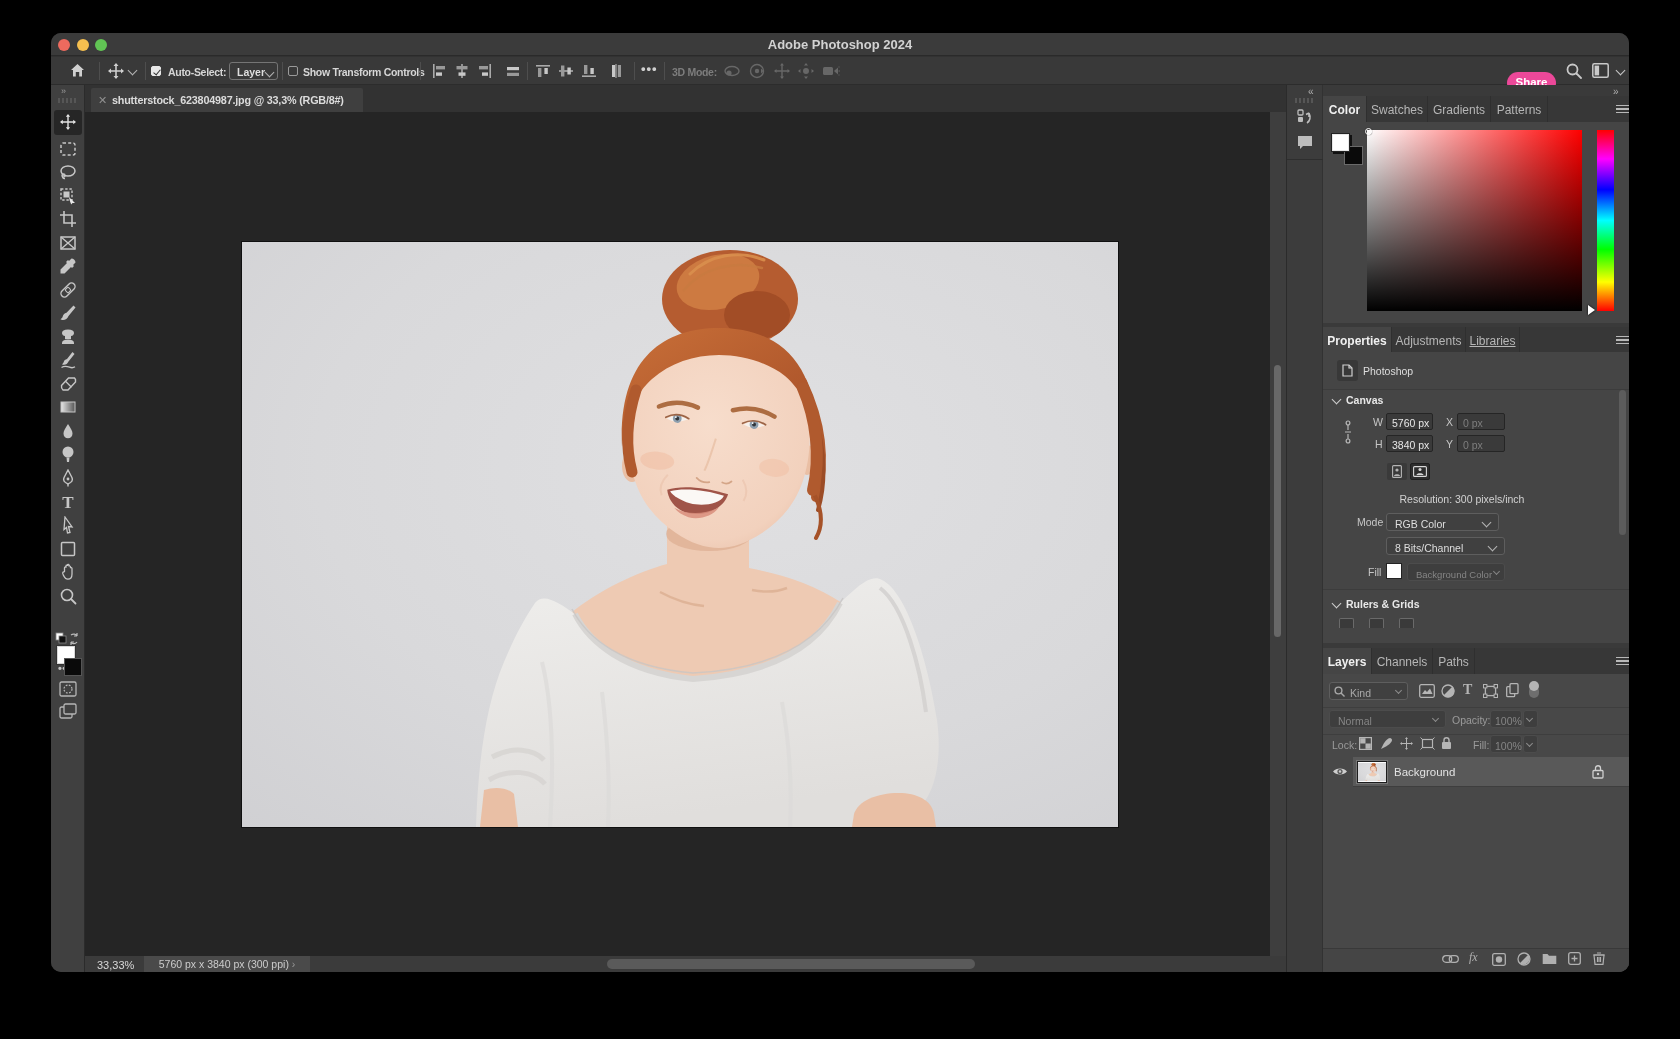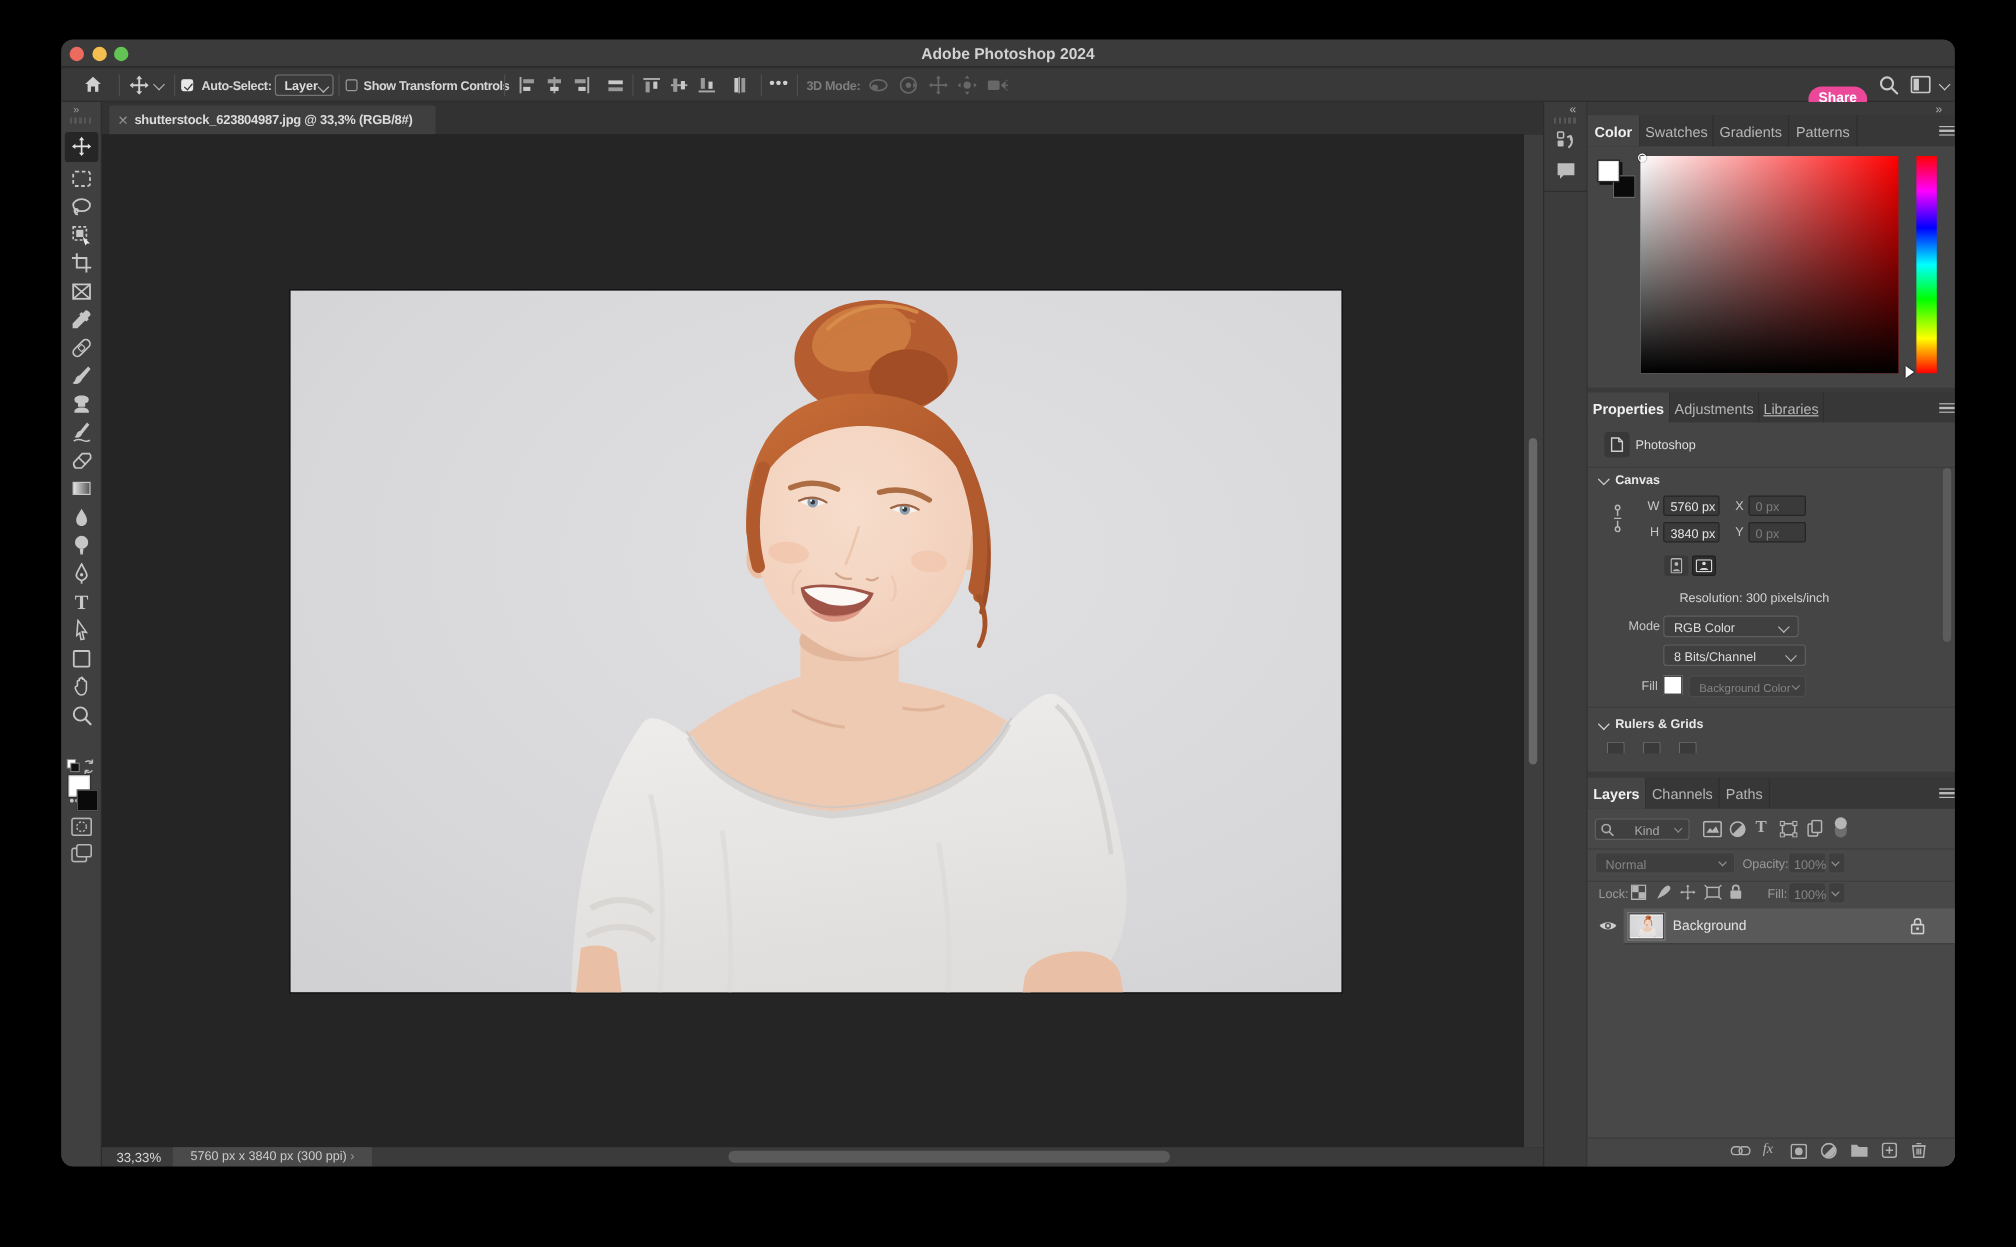--- a/index.html
+++ b/index.html
@@ -499,21 +499,21 @@
 
     <div class="panelgroup" style="top:563px;height:324px;">
       <div class="ptabbar">
         <div class="ptab active" style="left:0;width:49px;">Layers</div>
         <div class="ptab" style="left:49px;width:61px;">Channels</div>
         <div class="ptab" style="left:110px;width:42px;">Paths</div>
         <div class="burger" style="left:293px;top:9px;"></div>
       </div>
       <div class="pbody" style="top:26px;height:298px;background:#484848;">
 
-        <div class="drop" style="left:6px;top:8px;width:79px;color:#a8a8a8;padding-left:32px;">Kind<span class="chev" style="right:6px;top:5px;border-color:#8d8d8d;width:5px;height:5px;"></span></div>
+        <div class="drop" style="left:6px;top:8px;width:79px;color:#a8a8a8;padding-left:20px;">Kind<span class="chev" style="right:6px;top:5px;border-color:#8d8d8d;width:5px;height:5px;"></span></div>
         <svg class="abs" style="left:11px;top:12px;" width="11" height="11" viewBox="0 0 11 11">
             <circle cx="4.5" cy="4.5" r="3.4" fill="none" stroke="#a8a8a8" stroke-width="1.4"></circle>
             <path d="M7,7 L10.5,10.5" stroke="#a8a8a8" stroke-width="1.4"></path>
           </svg>
         <svg class="abs" style="left:96px;top:10px;" width="16" height="14" viewBox="0 0 16 14">
             <rect x="0.7" y="0.7" width="14.6" height="12.6" rx="1.5" fill="none" stroke="#b5b5b5" stroke-width="1.3"></rect>
             <path d="M3,10 L6,6 L8,8 L11,4.5 L13.5,10 Z" fill="#b5b5b5"></path>
           </svg>
         <svg class="abs" style="left:118px;top:10px;" width="14" height="14" viewBox="0 0 14 14">
             <circle cx="7" cy="7" r="6" fill="none" stroke="#b5b5b5" stroke-width="1.3"></circle>

